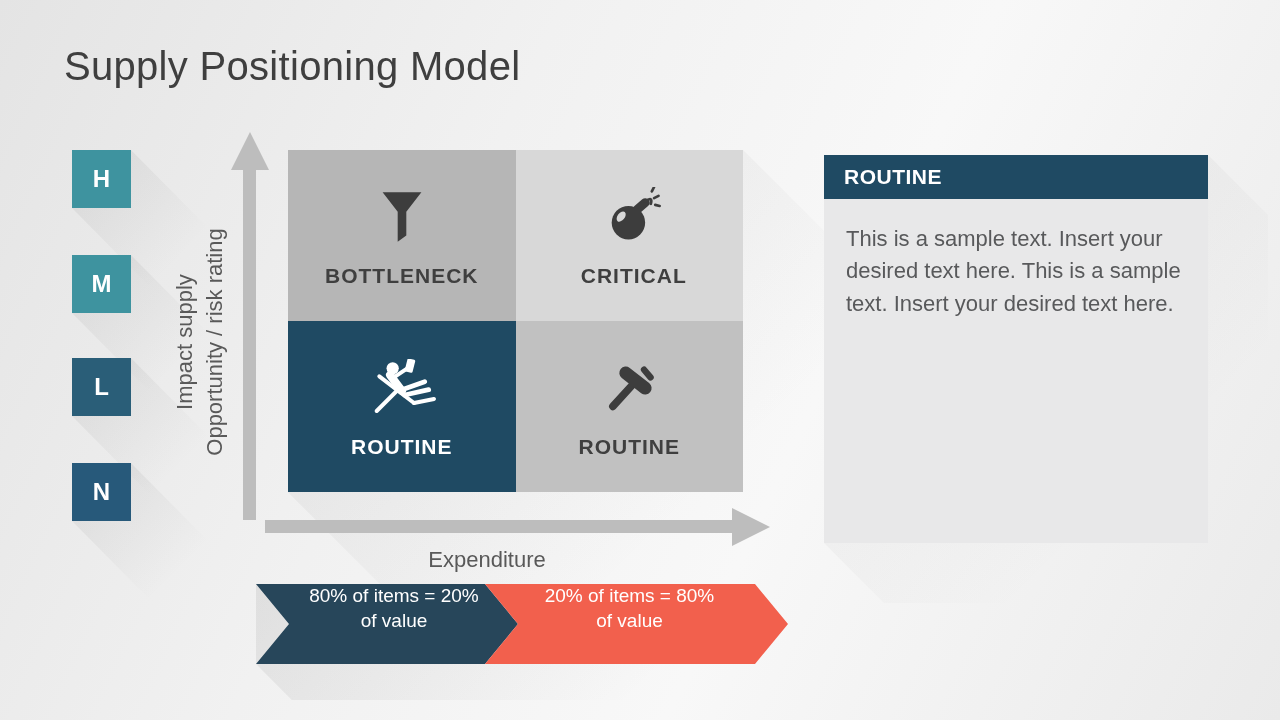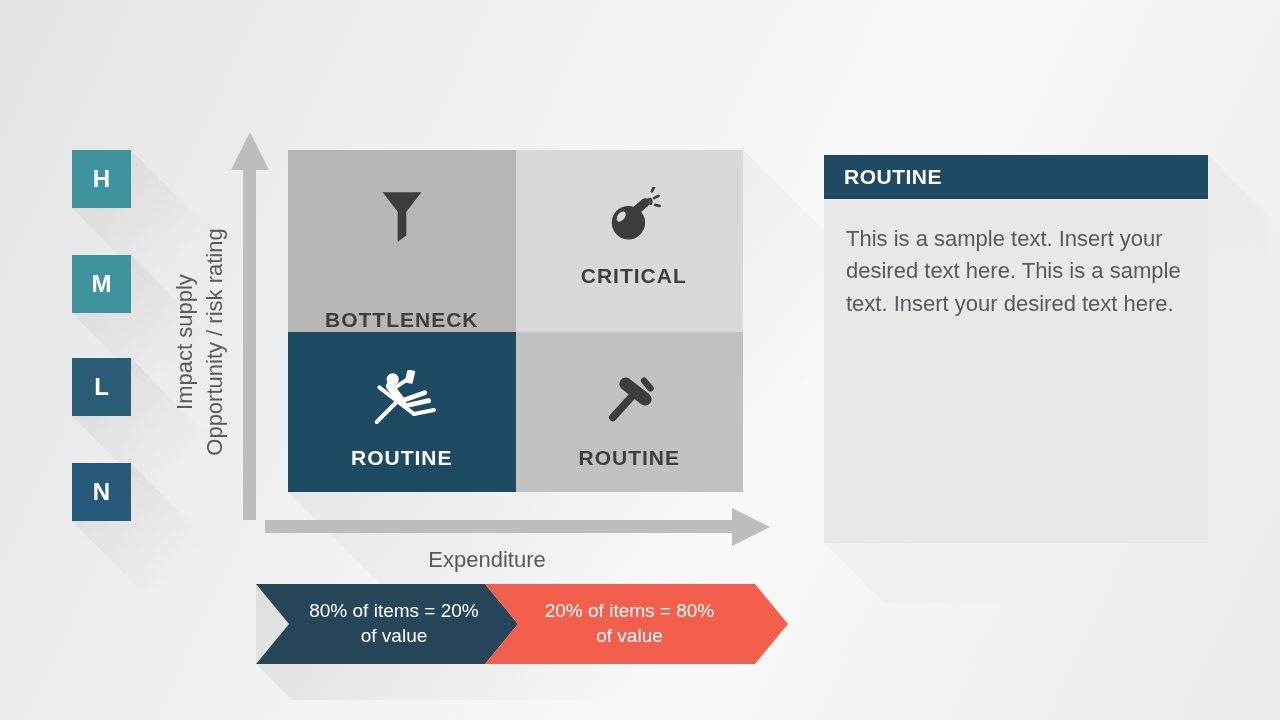--- a/index.html
+++ b/index.html
@@ -52,33 +52,33 @@
     position:absolute; left:487px; top:547px; transform:translateX(-50%); z-index:2;
     font-size:22px; color:#595959;
   }
 
   
   .matrix {
     position:absolute; left:288px; top:150px; width:455px; height:342px; z-index:2;
     display:grid; grid-template-columns:1fr 1fr; grid-template-rows:1fr 1fr;
   }
   .quad { display:flex; flex-direction:column; align-items:center; padding-top:30px; }
-  .quad-bottleneck { background:#b6b6b6;gap:44px; }
+  .quad-bottleneck { background:#b6b6b6; }
   .quad-critical   { background:#d8d8d8;padding-left:9px; }
   .quad-routine    { background:#1f4a63; }
   .quad-leverage   { background:#c1c1c1; }
   .quad-icon { height:72px; display:flex; align-items:center; justify-content:center; }
   .quad-label { margin-top:12px; font-size:21px; font-weight:bold; letter-spacing:1px; color:#3f3f3f; }
   .quad-routine .quad-label { color:#ffffff; }
 
   
   .chevron {
     position:absolute; top:584px; height:80px; z-index:2;
     clip-path:polygon(0 0, calc(100% - 33px) 0, 100% 50%, calc(100% - 33px) 100%, 0 100%, 33px 50%);
-    display:flex; align-items:center; justify-content:center;
+    display:flex; align-items:flex-start; justify-content:center;
     color:#fff; font-size:19px; line-height:1.3; text-align:center; white-space:pre-line;
   }
   .chevron-blue { left:256px; width:262px; background:#27465a; padding-left:14px; }
   .chevron-red  { left:485px; width:303px; background:#f2604d; padding-right:14px; }
 
   
   .panel-header {
     position:absolute; left:824px; top:155px; width:384px; height:44px; z-index:2;
     background:#1f4a63; color:#fff; font-size:21px; font-weight:bold; letter-spacing:0.5px;
     line-height:44px; padding-left:20px;
@@ -95,20 +95,21 @@
 <div class="slide">
 
   <div class="lshadow" style="left:72px;top:150px;width:150px;height:150px;clip-path:polygon(0 0,39.3% 0,100% 61.3%,100% 100%,60.7% 100%,0 38.7%);"></div>
   <div class="lshadow" style="left:72px;top:255px;width:150px;height:150px;clip-path:polygon(0 0,39.3% 0,100% 61.3%,100% 100%,60.7% 100%,0 38.7%);"></div>
   <div class="lshadow" style="left:72px;top:358px;width:150px;height:150px;clip-path:polygon(0 0,39.3% 0,100% 61.3%,100% 100%,60.7% 100%,0 38.7%);"></div>
   <div class="lshadow" style="left:72px;top:463px;width:150px;height:150px;clip-path:polygon(0 0,39.3% 0,100% 61.3%,100% 100%,60.7% 100%,0 38.7%);"></div>
   <div class="lshadow" style="left:288px;top:150px;width:585px;height:472px;clip-path:polygon(0 0,77.8% 0,100% 27.5%,100% 100%,22.2% 100%,0 72.5%);"></div>
   <div class="lshadow" style="left:256px;top:584px;width:568px;height:116px;clip-path:polygon(0 0,93.7% 0,100% 31%,100% 100%,6.3% 100%,0 69%);"></div>
   <div class="lshadow" style="left:824px;top:155px;width:444px;height:448px;clip-path:polygon(0 0,86.5% 0,100% 13.4%,100% 100%,13.5% 100%,0 86.6%);"></div>
 
+  <h1 class="title">Supply Positioning Model</h1>
 
   <div class="rating-sq rating-h">
       <span>H</span>
     </div>
   <div class="rating-sq rating-m">
       <span>M</span>
     </div>
   <div class="rating-sq rating-l">
       <span>L</span>
     </div>

